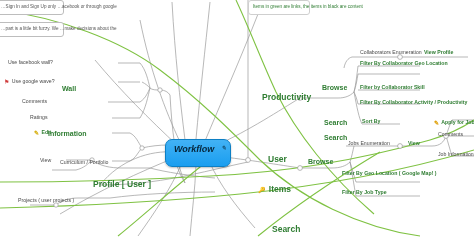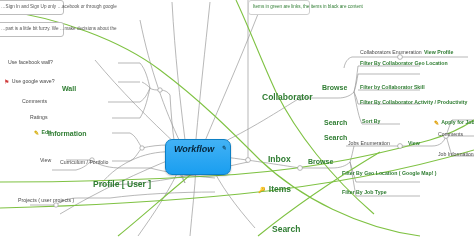--- a/index.html
+++ b/index.html
@@ -17,21 +17,21 @@
 
   
   .central{
     background:linear-gradient(#42b2f5,#1a9ef0);
     border:1px solid #0d7fc4;
     border-radius:7px;
     color:#06263b;
     font-style:italic;
     font-weight:bold;
     font-size:9px;
-    padding:4px 16px 20px 8px;
+    padding:4px 16px 12px 8px;
     box-shadow:0 1px 2px rgba(0,0,0,.25);
   }
   .central .pin{
     position:absolute;right:4px;top:4px;
     font-size:6px;color:#1b5e86;
   }
 
   
   .branch{
     color:#2f7d32;font-weight:bold;font-size:8.5px;
@@ -225,21 +225,21 @@
 
   <div class="node leaf green" style="left:34px;top:129px;">
     <span class="icon ic-pen">✎</span>
     <span>Edit</span>
   </div>
   <div class="node leaf" style="left:40px;top:157px;">
     <span>View</span>
   </div>
 
   <div class="node branch" style="left:262px;top:92px;">
-    <span>Collaborator</span>
+    <span>Productivity</span>
   </div>
   <div class="node branch small" style="left:322px;top:84px;">
     <span>Browse</span>
   </div>
   <div class="node branch small" style="left:324px;top:119px;">
     <span>Search</span>
   </div>
 
   <div class="node leaf" style="left:360px;top:49px;">
     <span>Collaborators Enumeration</span>
@@ -255,21 +255,21 @@
     <span>Filter by Collaborator Skill</span>
   </div>
   <div class="node leaf boxed" style="left:360px;top:99px;width:58px;">
     <span>Filter By Collaborator Activity / Productivity</span>
   </div>
   <div class="node leaf green" style="left:362px;top:118px;">
     <span>Sort By</span>
   </div>
 
   <div class="node branch" style="left:268px;top:154px;">
-    <span>Inbox</span>
+    <span>User</span>
   </div>
   <div class="node branch small" style="left:308px;top:158px;">
     <span>Browse</span>
   </div>
   <div class="node branch small" style="left:324px;top:134px;">
     <span>Search</span>
   </div>
 
   <div class="node leaf" style="left:348px;top:140px;">
     <span>Jobs Enumeration</span>

